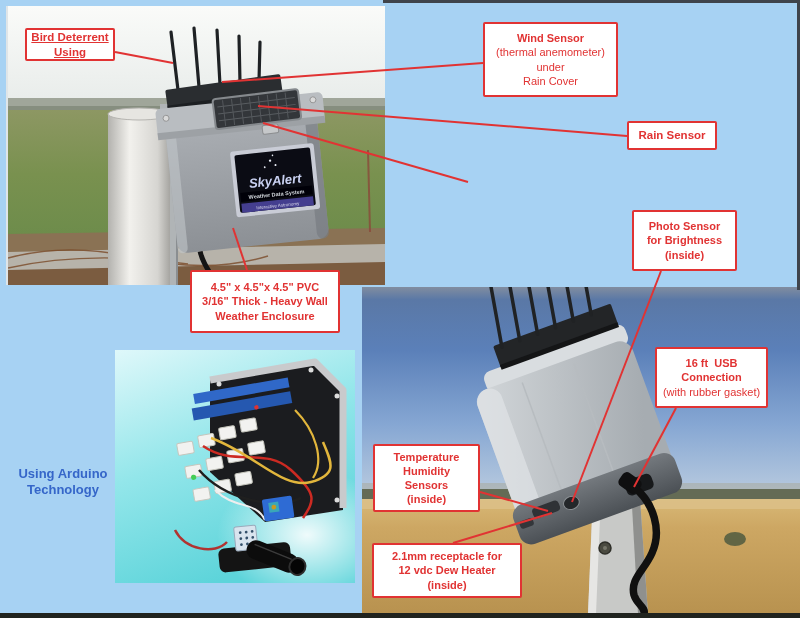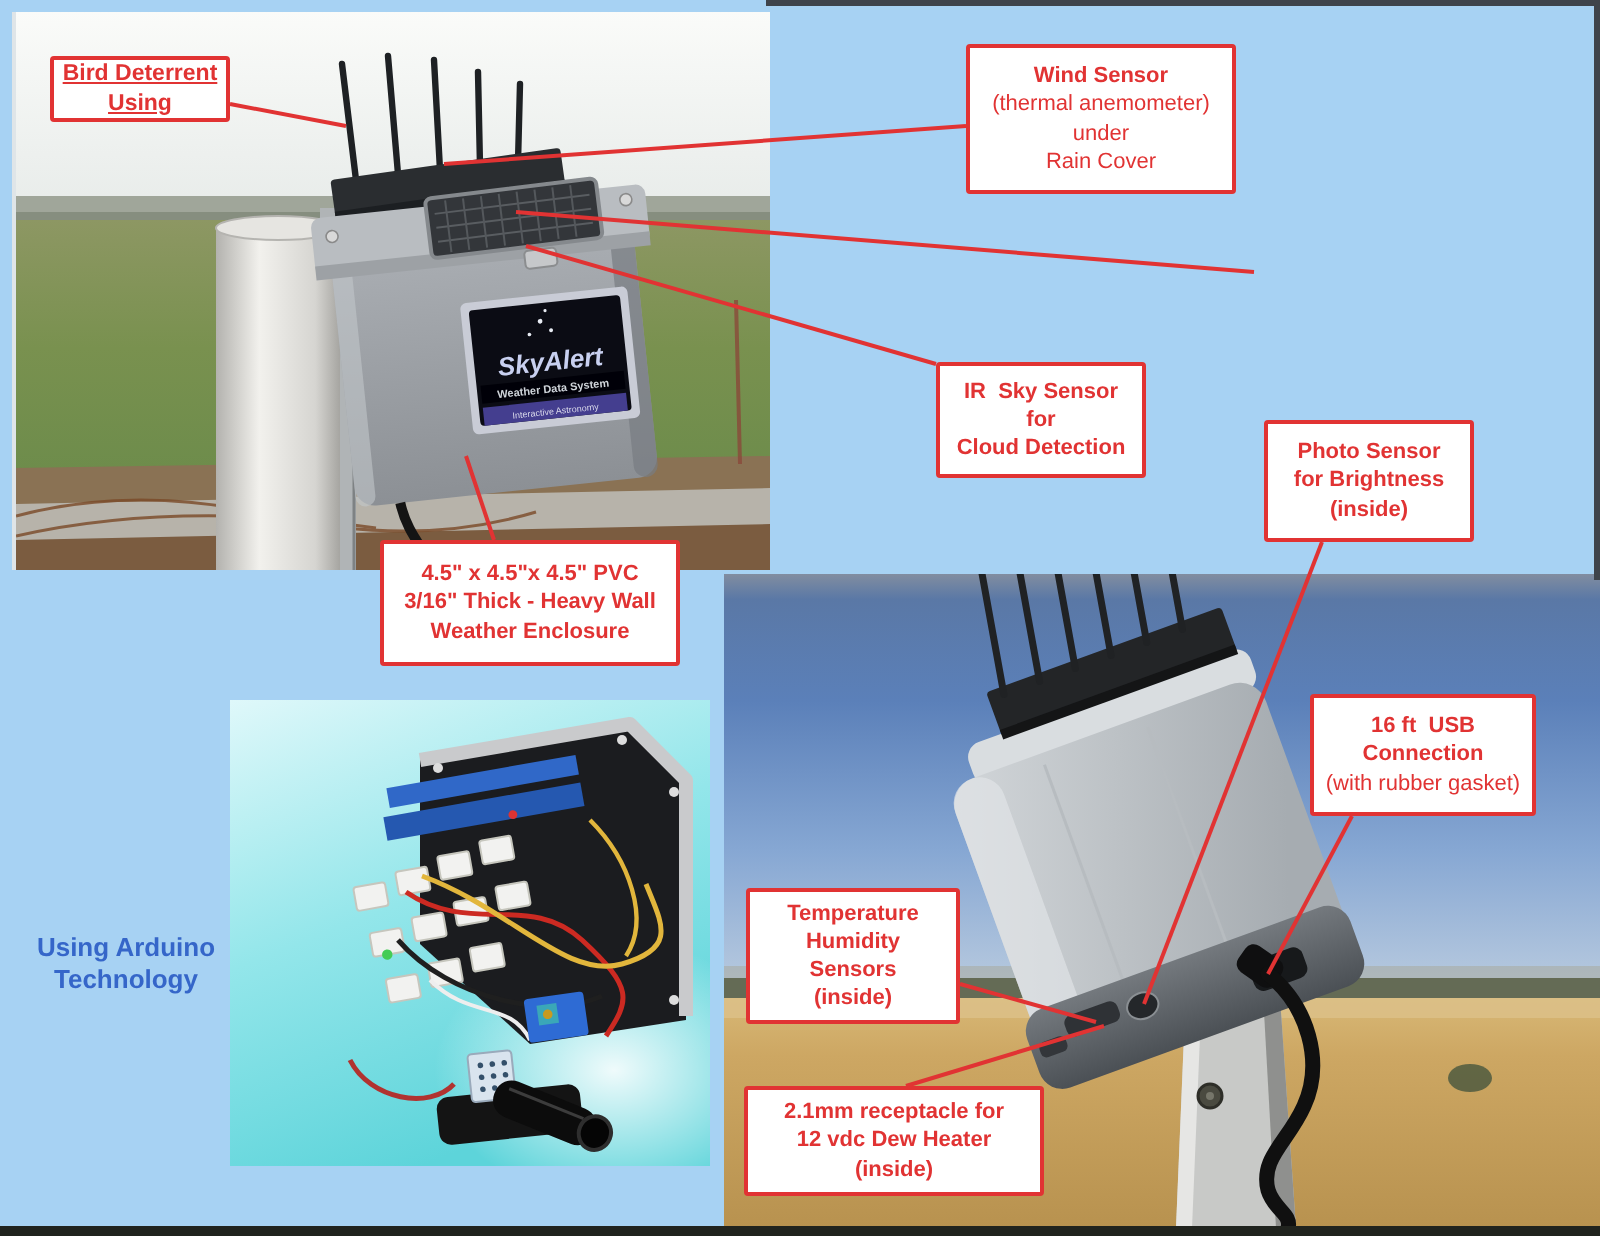--- a/index.html
+++ b/index.html
@@ -334,24 +334,22 @@
   <div id="co-bird" class="callout">
       <div style="font-weight: bold;">Bird Deterrent</div>
       <div style="font-weight: bold;">Using</div>
     </div>
   <div id="co-wind" class="callout">
       <div style="font-weight: bold;">Wind Sensor</div>
       <div style="font-weight: normal;">(thermal anemometer)</div>
       <div style="font-weight: normal;">under</div>
       <div style="font-weight: normal;">Rain Cover</div>
     </div>
-  <div id="co-ir" class="callout">
-      <div style="font-weight: bold;">IR  Sky Sensor</div>
-      <div style="font-weight: bold;">for</div>
-      <div style="font-weight: bold;">Cloud Detection</div>
+  <div id="co-rain" class="callout">
+      <div style="font-weight: bold;">Rain Sensor</div>
     </div>
   <div id="co-photo" class="callout">
       <div style="font-weight: bold;">Photo Sensor</div>
       <div style="font-weight: bold;">for Brightness</div>
       <div style="font-weight: bold;">(inside)</div>
     </div>
   <div id="co-pvc" class="callout">
       <div style="font-weight: bold;">4.5" x 4.5"x 4.5" PVC</div>
       <div style="font-weight: bold;">3/16" Thick - Heavy Wall</div>
       <div style="font-weight: bold;">Weather Enclosure</div>

